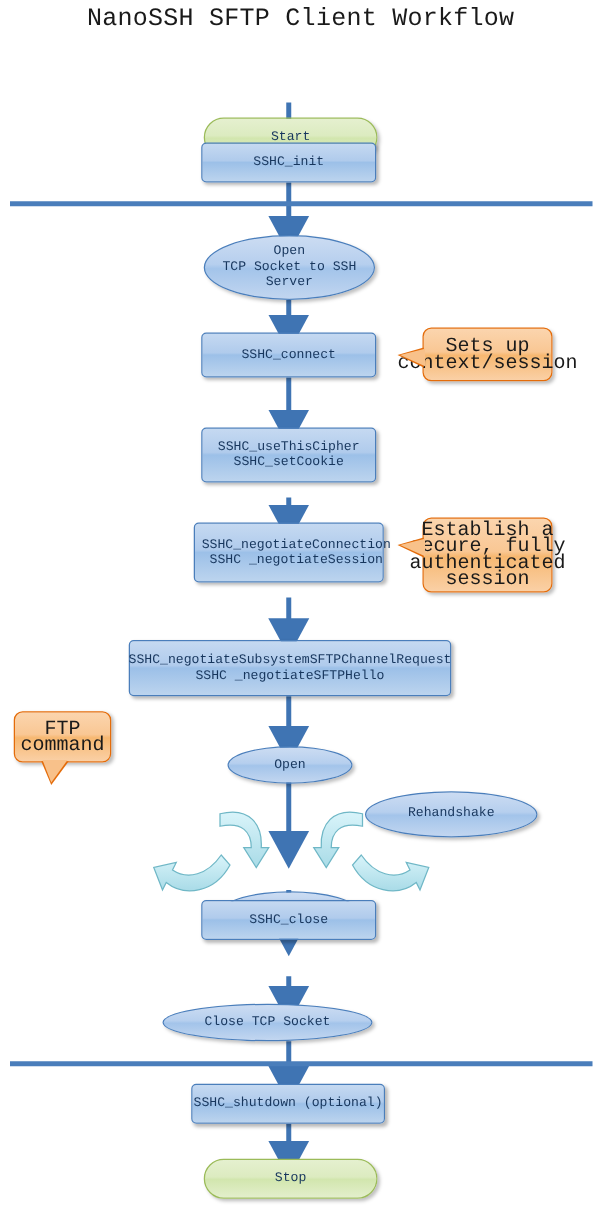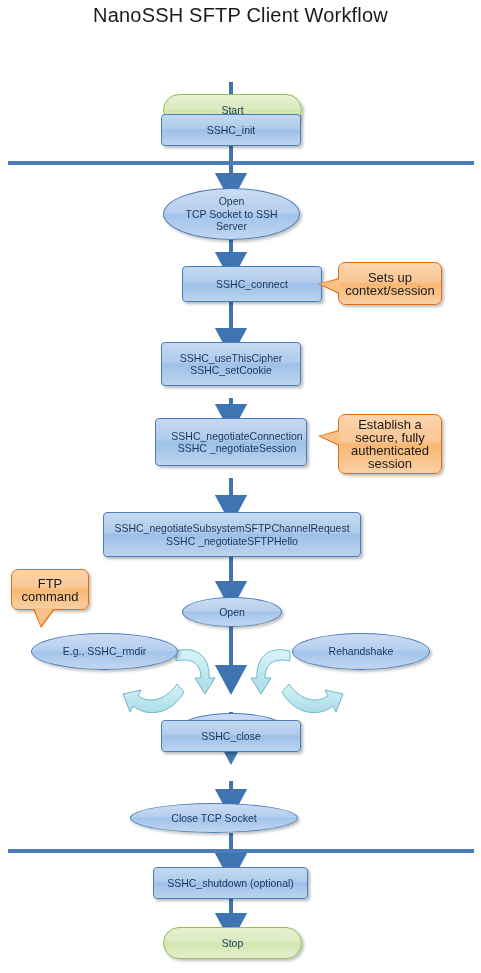--- a/index.html
+++ b/index.html
@@ -1,21 +1,21 @@
 <!DOCTYPE html>
 <html><head>
 <meta charset="utf-8">
 <style>
   html,body{margin:0;padding:0;}
   body{
     width:481px;height:973px;background:#ffffff;
     font-family:"Liberation Sans", sans-serif;
     position:relative;overflow:hidden;
   }
-  #canvas{position:absolute;left:0;top:0;width:481px;height:973px;}
+  #canvas{position:absolute;left:0;top:0;width:481px;height:973px;font-family:Liberation Mono, monospace;}
 
   .title{
     position:absolute;left:0;top:4px;width:481px;text-align:center;
     font-size:20px;color:#1a1a1a;letter-spacing:0.2px;
   }
 
   
   .node{
     position:absolute;box-sizing:border-box;
     display:flex;align-items:center;justify-content:center;
@@ -39,21 +39,21 @@
     box-shadow:2px 2px 3px rgba(0,0,0,0.25);
   }
 
   
   .callout{
     position:absolute;box-sizing:border-box;
     border:1px solid #e46c0a;border-radius:7px;
     background:linear-gradient(to bottom,#fbd5ae 0%,#f9c794 45%,#f7b871 52%,#fad0a6 100%);
     box-shadow:2px 2px 3px rgba(0,0,0,0.26);
     display:flex;align-items:center;justify-content:center;
-    text-align:center;color:#1a1a1a;font-size:13px;line-height:13px;
+    text-align:center;color:#1a1a1a;font-size:16px;line-height:13px;
     white-space:pre-line;
   }
   .tail-left::after{
     content:"";position:absolute;left:-19px;top:16px;
     width:0;height:0;
     border-top:5px solid transparent;
     border-bottom:9px solid transparent;
     border-right:20px solid #f8c18a;
   }
   .tail-left::before{
@@ -132,34 +132,33 @@
   </svg>
 
   <div class="node terminator" style="left:163px;top:50px;width:139px;height:32px;margin-top:44px;">Start</div>
 
   <div class="node box" style="left:161px;top:114px;width:140px;height:32px;">SSHC_init</div>
 
   <div class="node ellipse" style="left:163px;top:188px;width:137px;height:52px;">Open
 TCP Socket to SSH
 Server</div>
 
-  <div class="node box" style="left:161px;top:266px;width:140px;height:36px;margin-left:21px;">SSHC_connect</div>
+  <div class="node box" style="left:161px;top:266px;width:140px;height:36px;">SSHC_connect</div>
 
   <div class="node box" style="left:161px;top:342px;width:140px;height:44px;">SSHC_useThisCipher
 SSHC_setCookie</div>
 
   <div class="node box" style="left:155px;top:418px;width:152px;height:48px;padding-left:12px;">SSHC_negotiateConnection
 SSHC _negotiateSession</div>
 
   <div class="node box" style="left:103px;top:512px;width:258px;height:45px;">SSHC_negotiateSubsystemSFTPChannelRequest
 SSHC _negotiateSFTPHello</div>
 
   <div class="node ellipse" style="left:182px;top:597px;width:100px;height:30px;">Open</div>
 
-  <div class="node ellipse" style="left:31px;top:633px;width:147px;height:37px;">E.g., SSHC_rmdir</div>
 
   <div class="node ellipse" style="left:178px;top:713px;width:108px;height:32px;">Main Loop</div>
 
   <div class="node ellipse" style="left:292px;top:633px;width:138px;height:37px;">Rehandshake</div>
 
   <div class="node box" style="left:161px;top:720px;width:140px;height:32px;">SSHC_close</div>
 
   <div class="node ellipse" style="left:130px;top:803px;width:168px;height:30px;">Close TCP Socket</div>
 
   <div class="node box" style="left:153px;top:867px;width:155px;height:32px;">SSHC_shutdown (optional)</div>

